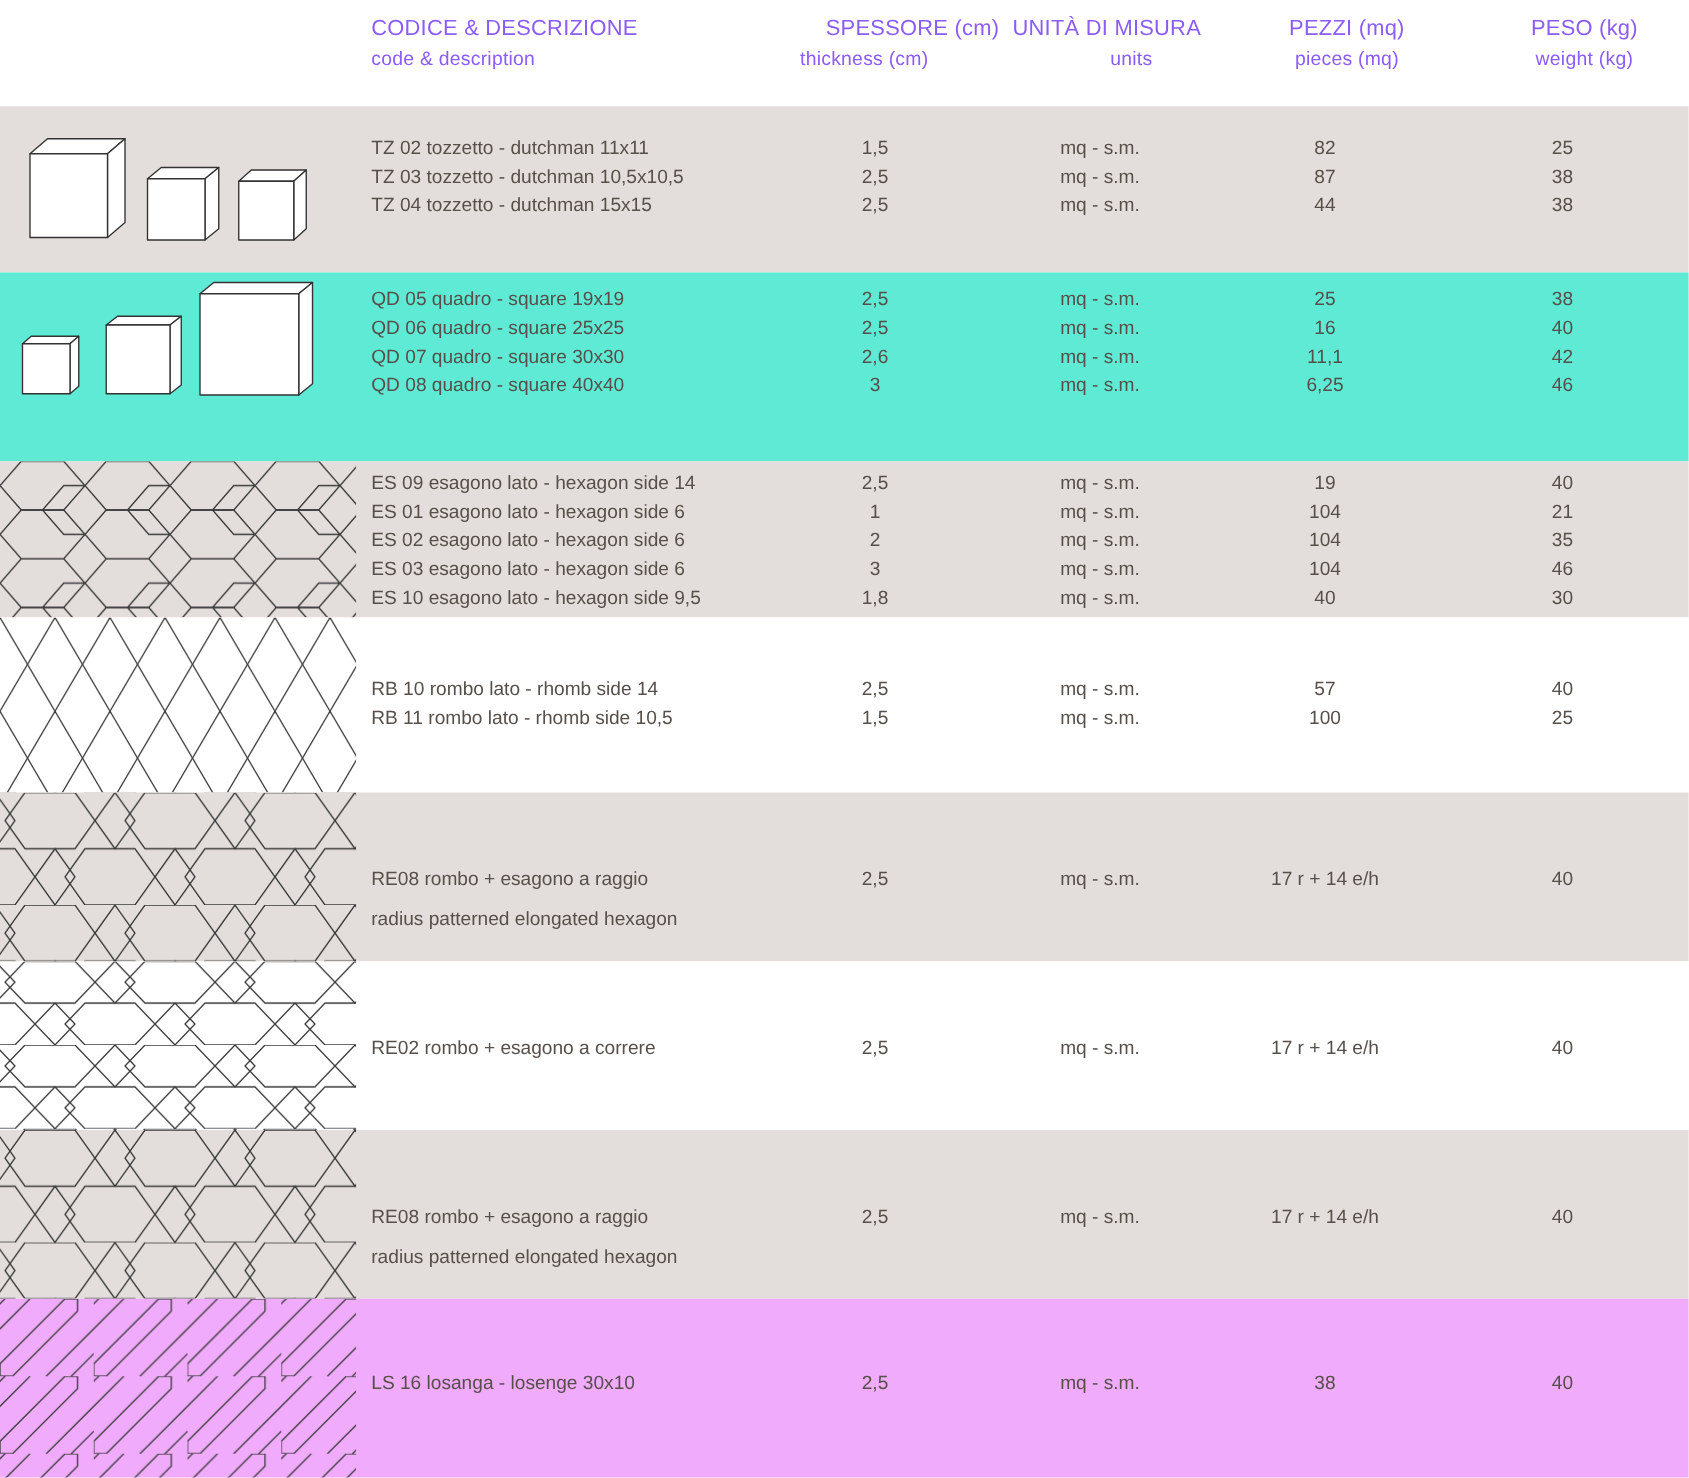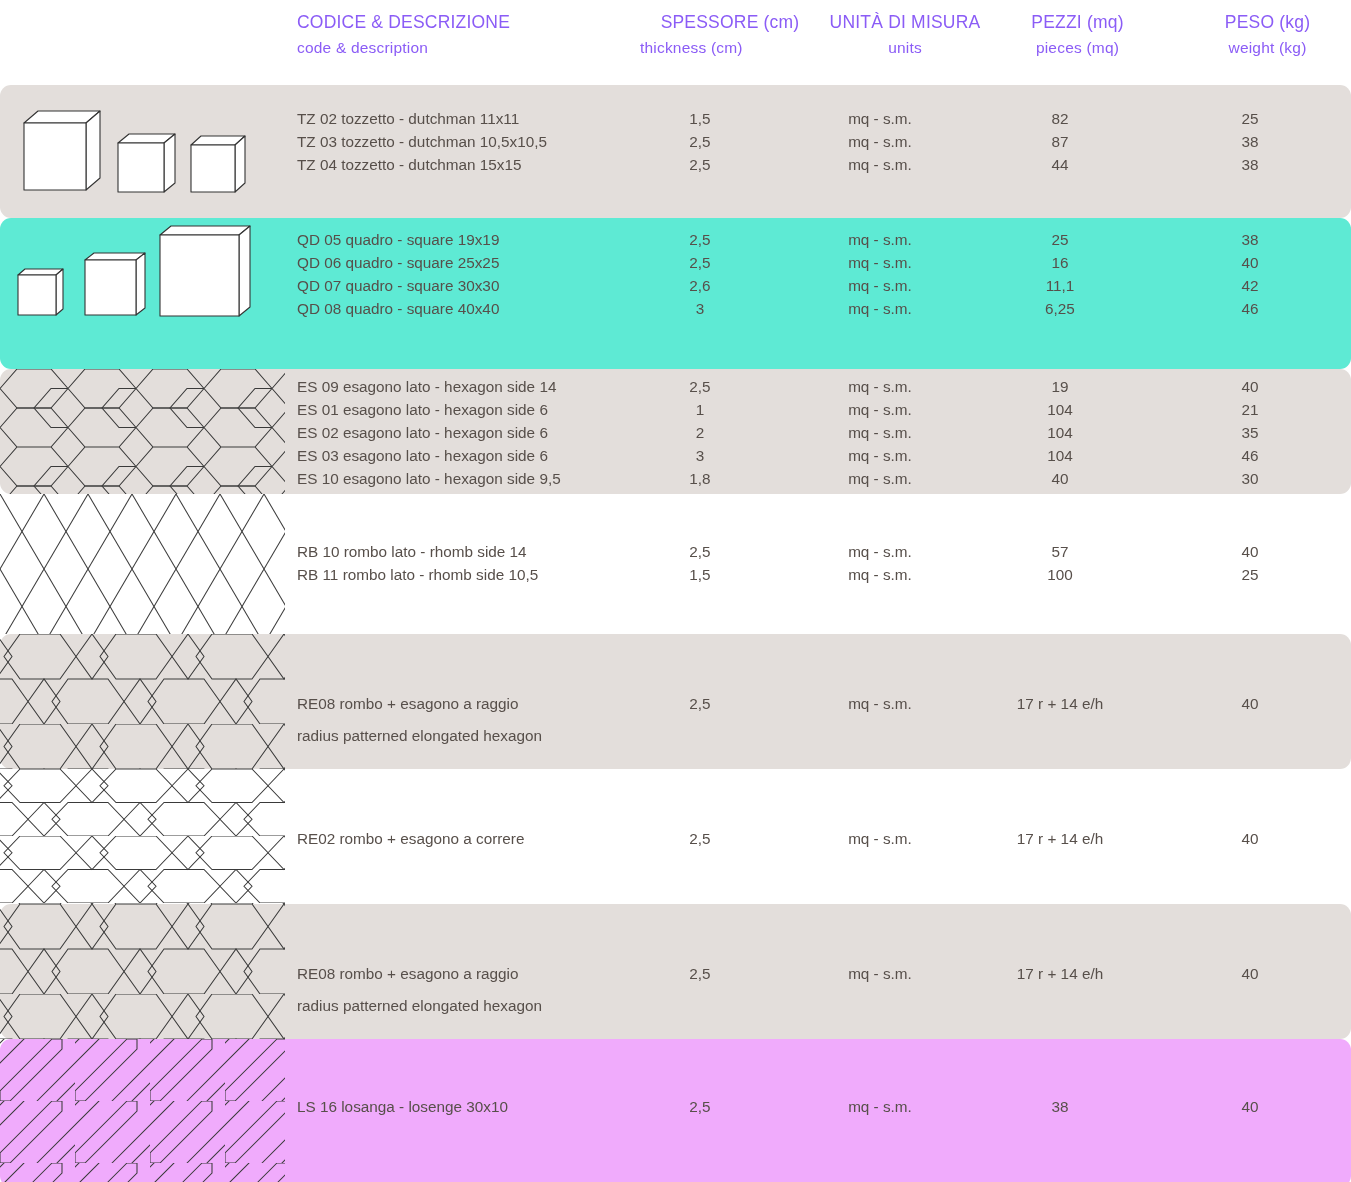--- a/index.html
+++ b/index.html
@@ -40,21 +40,20 @@
   .thead .t2 {
     font-size: 15.5px;
     line-height: 20px;
   }
 
   
   .band {
     position: relative;
     width: 1351px;
     box-sizing: border-box;
-    border-radius: 11px;
   }
   .band.shaded { background: #e3dedb; }
   .band.plain  { background: #ffffff; }
 
   
   .gfx {
     position: absolute;
     left: 0;
     top: 0;
     width: 285px;
@@ -95,21 +94,21 @@
 
 <div class="sheet">
 
   <div class="thead">
     <div class="cell t1" style="left:297px; top:12px;">CODICE &amp; DESCRIZIONE</div>
     <div class="cell t2" style="left:297px; top:38px;">code &amp; description</div>
 
     <div class="cell t1" style="left:640px; top:12px; width:180px; text-align:center;">SPESSORE (cm)</div>
     <div class="cell t2" style="left:640px; top:38px; width:180px; text-align:left;">thickness (cm)</div>
 
-    <div class="cell t1" style="left:810px; top:12px; width:190px; text-align:center;">UNITÀ DI MISURA</div>
+    <div class="cell t1" style="left:810px; top:12px; width:190px; text-align:left;">UNITÀ DI MISURA</div>
     <div class="cell t2" style="left:810px; top:38px; width:190px; text-align:center;">units</div>
 
     <div class="cell t1" style="left:985px; top:12px; width:185px; text-align:center;">PEZZI (mq)</div>
     <div class="cell t2" style="left:985px; top:38px; width:185px; text-align:center;">pieces (mq)</div>
 
     <div class="cell t1" style="left:1175px; top:12px; width:185px; text-align:center;">PESO (kg)</div>
     <div class="cell t2" style="left:1175px; top:38px; width:185px; text-align:center;">weight (kg)</div>
   </div>
 
   <div class="band shaded" id="band-0" style="height: 133px; background: rgb(227, 222, 219);">

